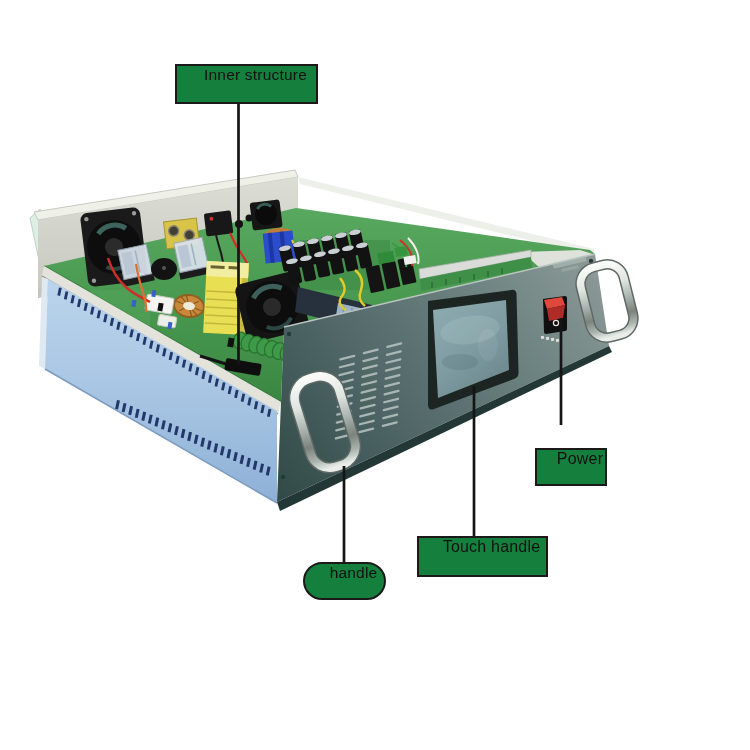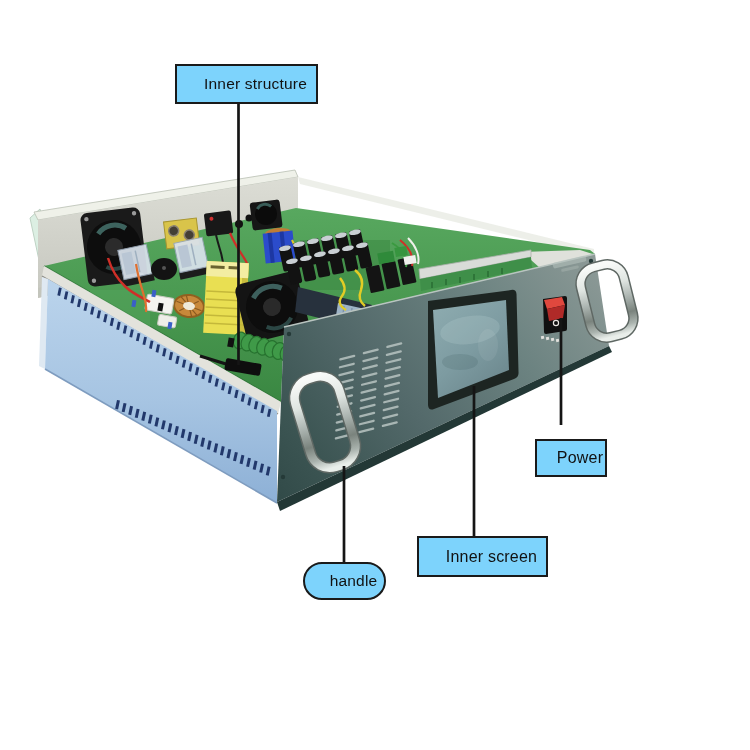--- a/index.html
+++ b/index.html
@@ -1,24 +1,24 @@
 <!DOCTYPE html>
 <html style="--background: #ffffff; --label_border: #1a1a1a; --label_text: #111111; --leader_line: #151515; --panel_light: #8d9a97; --panel_mid: #5d7472; --panel_dark: #314a48; --pcb_green: #46954d; --heatsink_strip: #aac7e4; --strip_slot: #22386b; --back_wall: #d6d6ce; --switch_red: #d9362e; --chrome_mid: #a9b2ae; --screen_teal: #7d9ba1; --transformer_yellow: #e9df52; --transformer_blue: #2b4ccb;"><head>
 <meta charset="utf-8">
 <style>
   html,body{margin:0;padding:0;background:#fff;}
   #canvas{position:relative;width:750px;height:750px;background:var(--background,#fff);overflow:hidden;
           font-family:"Liberation Sans",sans-serif;}
   #scene{position:absolute;left:0;top:0;}
-  .callout{position:absolute;box-sizing:border-box;background:#7dd3fc;
+  .callout{position:absolute;box-sizing:border-box;background:#15803d;
            border:2.5px solid var(--label_border,#1a1a1a);
-           display:flex;align-items:center;justify-content:center;
+           display:flex;justify-content:center;
            color:var(--label_text,#111);font-size:15.5px;letter-spacing:.2px;z-index:5;padding-left:18px;}
   #label-inner{left:175px;top:64px;width:143px;height:40px;}
-  #label-power{left:535px;top:439px;width:72px;height:38px;font-size:16px;}
+  #label-power{left:535px;top:448px;width:72px;height:38px;font-size:16px;}
   #label-handle{left:303px;top:562px;width:83px;height:38px;border-radius:19px;}
   #label-touch{left:417px;top:536px;width:131px;height:41px;font-size:16px;}
 </style>
 </head>
 <body>
 
 <div id="canvas">
 
 <svg id="scene" width="750" height="750" viewBox="0 0 750 750">
   <defs>
@@ -414,16 +414,16 @@
 <div class="callout" id="label-inner">
   <span>Inner structure</span>
 </div>
 <div class="callout" id="label-power">
   <span>Power</span>
 </div>
 <div class="callout" id="label-handle">
   <span>handle</span>
 </div>
 <div class="callout" id="label-touch">
-  <span>Inner screen</span>
+  <span>Touch handle</span>
 </div>
 
 </div>
 
 </body></html>

